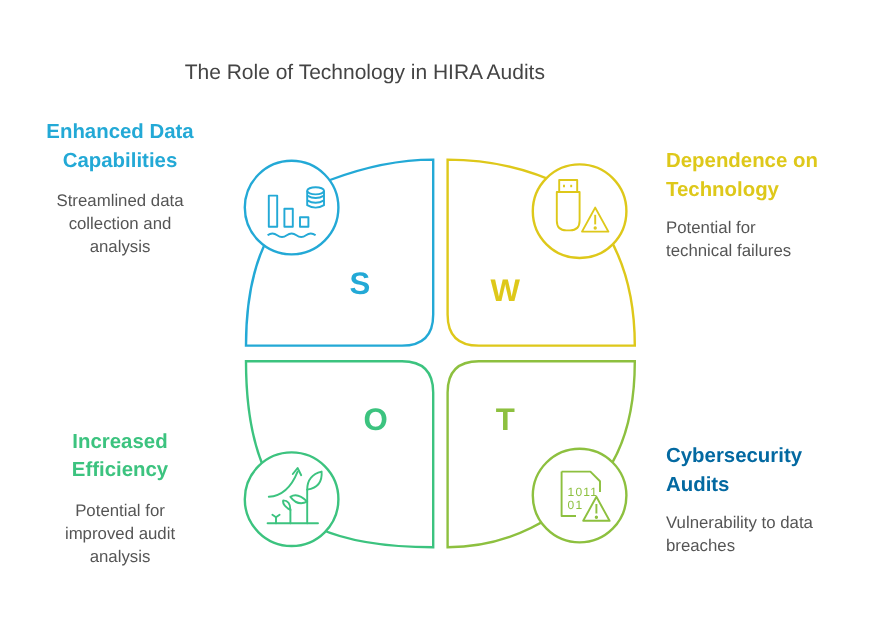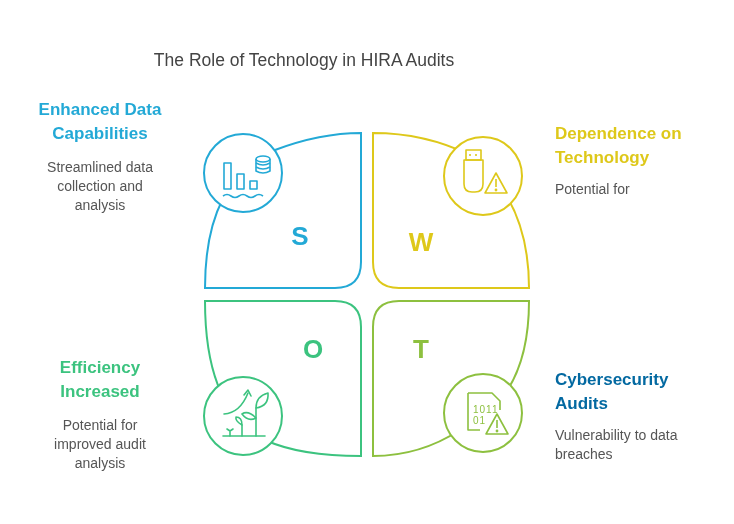--- a/index.html
+++ b/index.html
@@ -26,25 +26,26 @@
   <div>collection and</div>
   <div>analysis</div>
 </div>
 
 <div class="heading left" style="left:555px; top:122px; width:175px; color:#DEC81A;">
   <div>Dependence on</div>
   <div>Technology</div>
 </div>
 <div class="desc left" style="left:555px; top:180px; width:175px;">
   <div>Potential for</div>
+  <div>technical failures</div>
 </div>
 
 <div class="heading right" style="left:20px; top:356px; width:160px; color:#3CC37F;">
+  <div>Increased</div>
   <div>Efficiency</div>
-  <div>Increased</div>
 </div>
 <div class="desc right" style="left:20px; top:416px; width:160px;">
   <div>Potential for</div>
   <div>improved audit</div>
   <div>analysis</div>
 </div>
 
 <div class="heading left" style="left:555px; top:368px; width:175px; color:#0369a1;">
   <div>Cybersecurity</div>
   <div>Audits</div>

